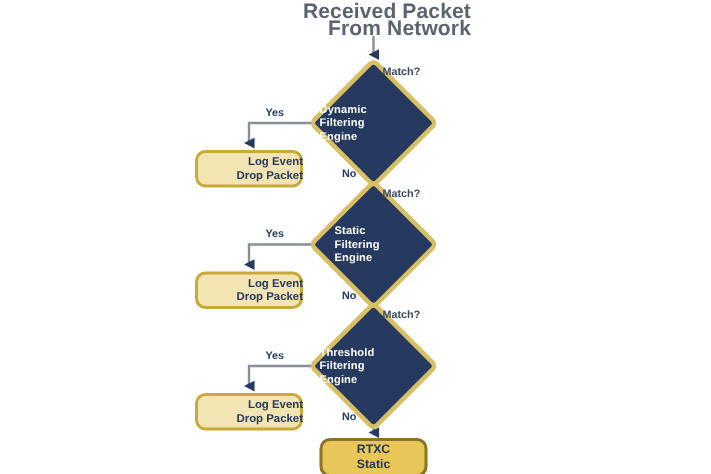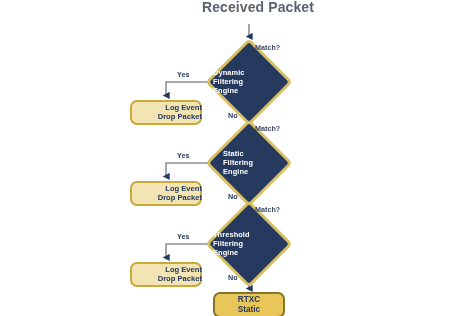--- a/index.html
+++ b/index.html
@@ -133,20 +133,21 @@
 
     <line x1="249" y1="195" x2="249" y2="207" stroke="#8a8f98" stroke-width="1.6" marker-end="url(#arrowNavy)"></line>
 
     <path d="M215,244 L166,244 L166,257" fill="none" stroke="#8a8f98" stroke-width="1.6" marker-end="url(#arrowNavy)"></path>
 
     <line x1="249" y1="276" x2="249" y2="288" stroke="#8a8f98" stroke-width="1.6" marker-end="url(#arrowNavy)"></line>
   </svg>
 
   <div class="title-text">
     <div>Received Packet</div>
+    <div>From Network</div>
   </div>
 
   <div class="diamond" style="left:218px; top:51px;"></div>
   <div class="diamond-label" style="left:213px; top:68px;">
     <div>Dynamic</div>
     <div>Filtering</div>
     <div>Engine</div>
   </div>
   <div class="edge-label match" style="left:255px; top:43px;">Match?</div>
   <div class="edge-label" style="left:177px; top:70px;">Yes</div>

